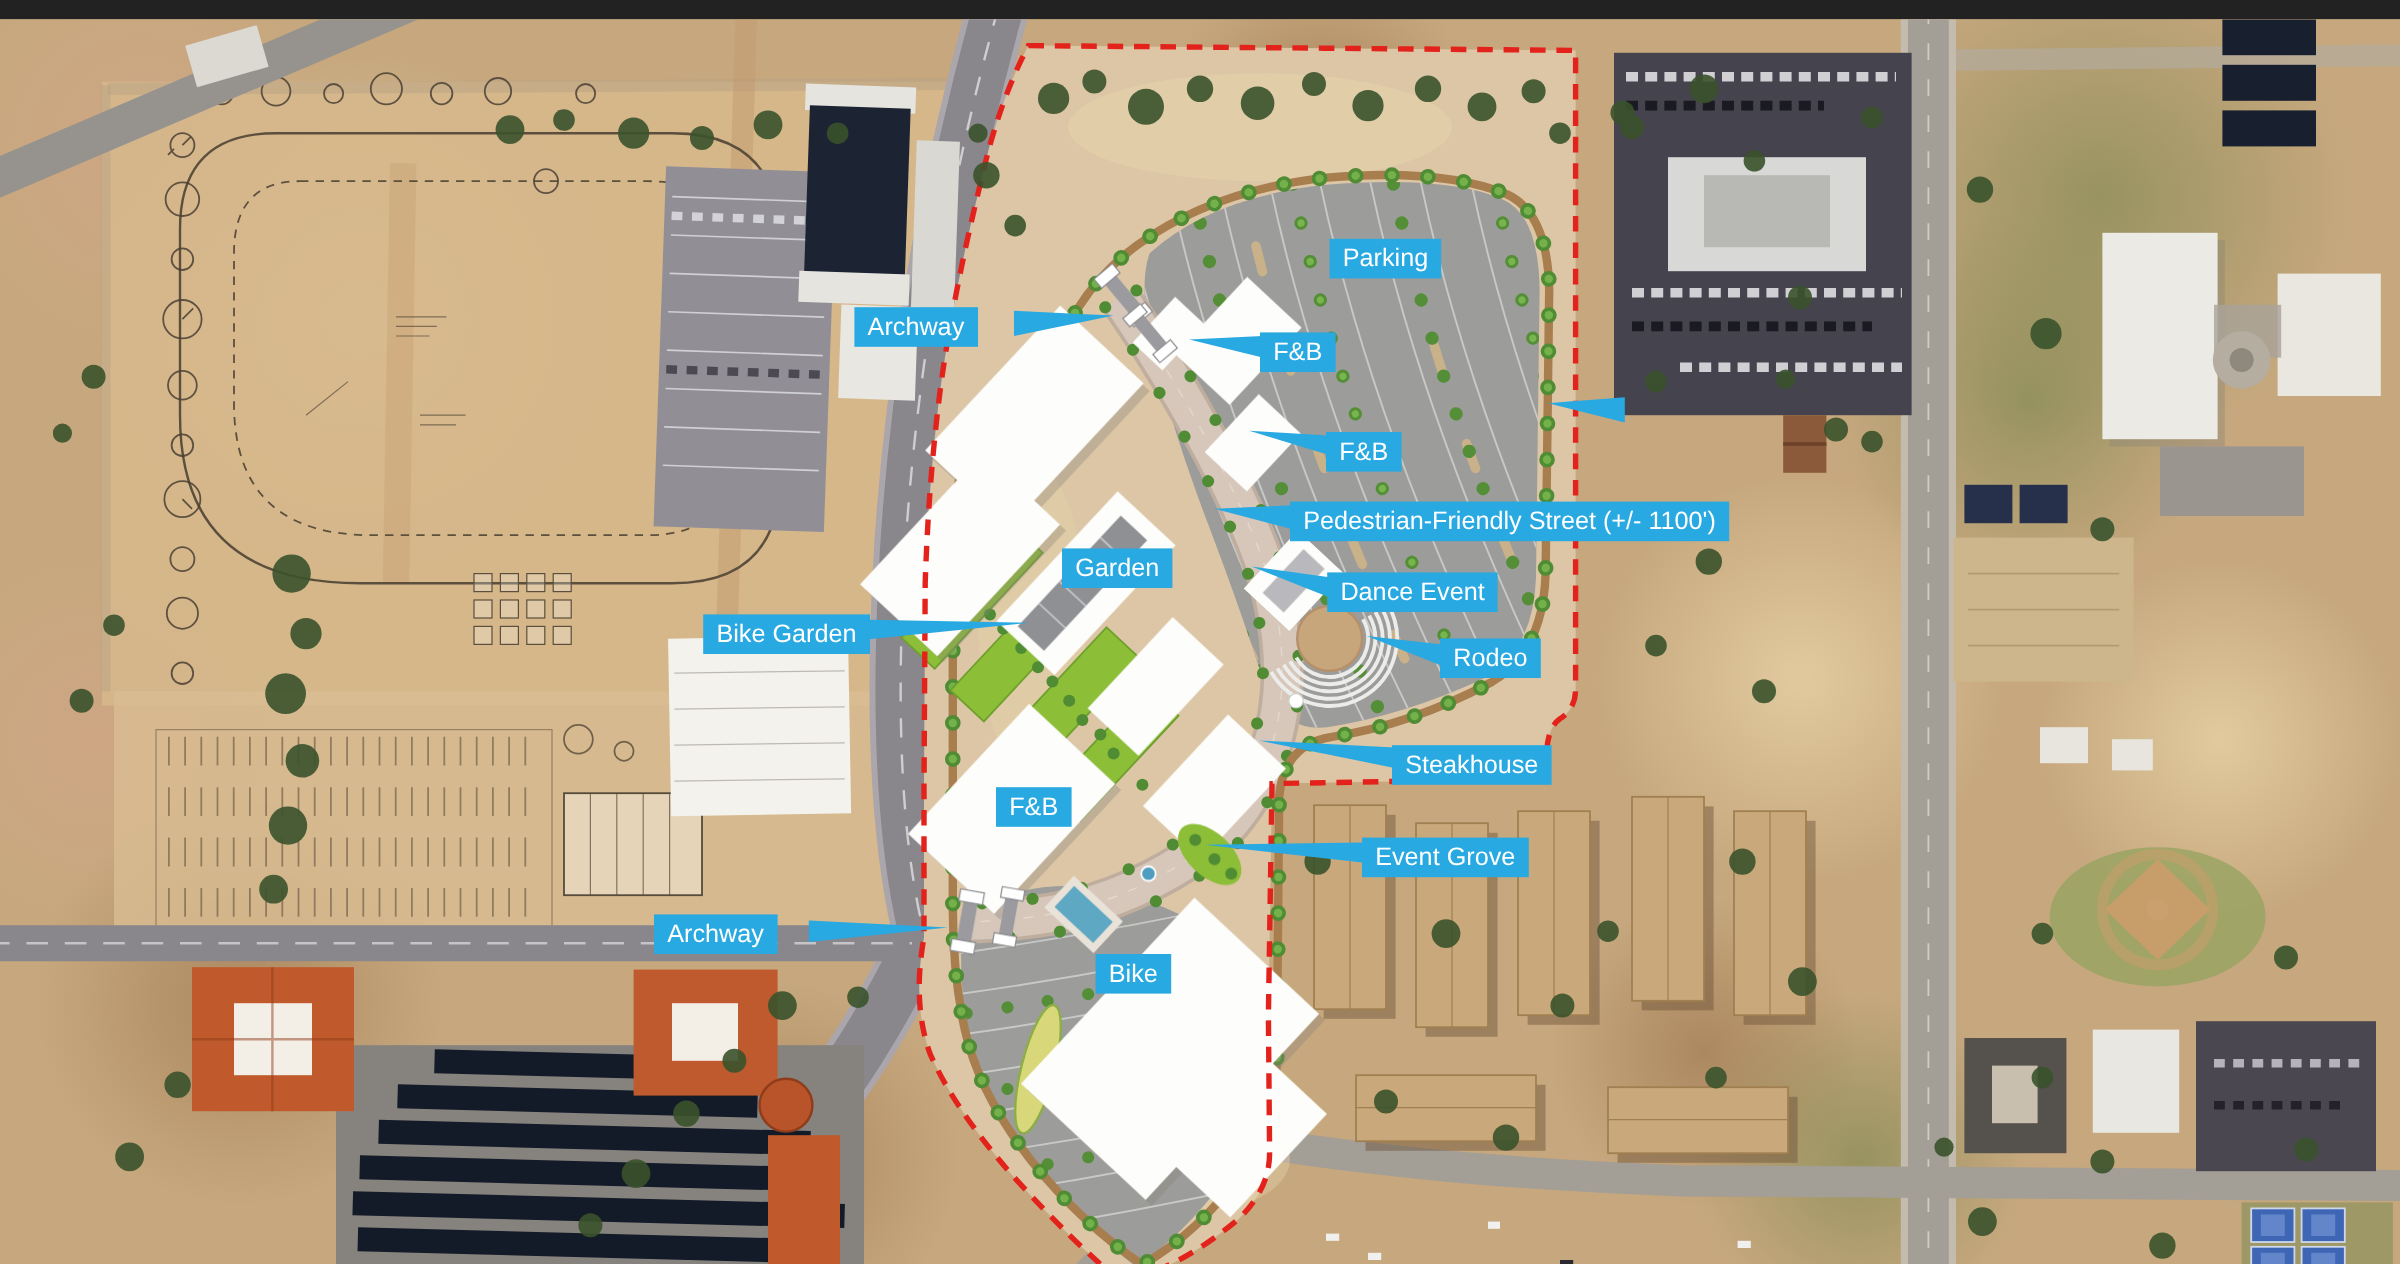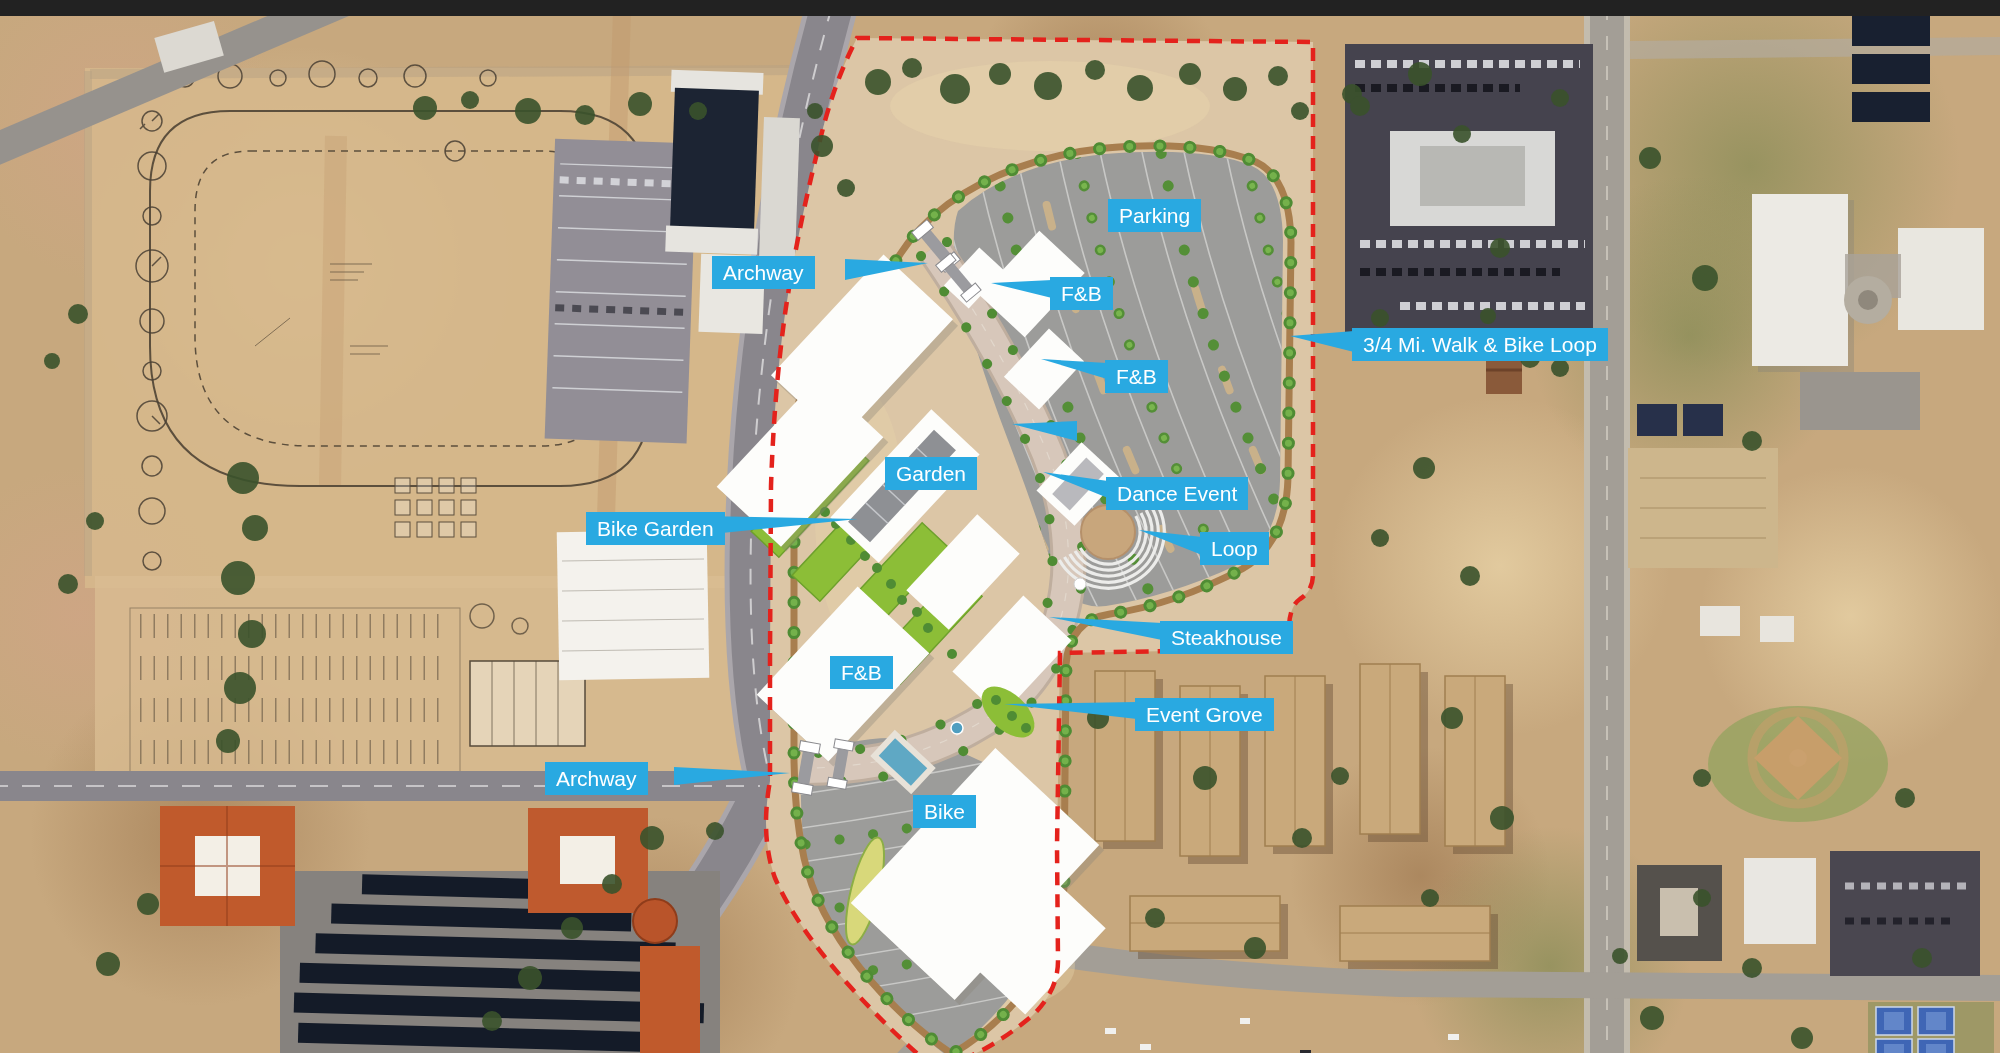--- a/index.html
+++ b/index.html
@@ -583,24 +583,24 @@
     <polygon points="1162,607 1049,601 1162,624"></polygon>
     <polygon points="1137,686 1004,688 1137,703"></polygon>
     <polygon points="674,751 790,757 674,769"></polygon>
   </g>
 </svg>
 
 <div class="map-label" style="left:1108px;top:183px">Parking</div>
 <div class="map-label" style="left:712px;top:240px">Archway</div>
 <div class="map-label" style="left:1050px;top:261px">F&amp;B</div>
 <div class="map-label" style="left:1105px;top:344px">F&amp;B</div>
-<div class="map-label" style="left:1352px;top:312px">3/4 Mi. Walk &amp; Bike Loop</div>
+<div class="map-label" style="left:1075px;top:402px">Pedestrian-Friendly Street (+/- 1100')</div>
 <div class="map-label" style="left:885px;top:441px">Garden</div>
 <div class="map-label" style="left:1106px;top:461px">Dance Event</div>
 <div class="map-label" style="left:586px;top:496px">Bike Garden</div>
-<div class="map-label" style="left:1200px;top:516px">Loop</div>
+<div class="map-label" style="left:1200px;top:516px">Rodeo</div>
 <div class="map-label" style="left:1160px;top:605px">Steakhouse</div>
 <div class="map-label" style="left:830px;top:640px">F&amp;B</div>
 <div class="map-label" style="left:1135px;top:682px">Event Grove</div>
 <div class="map-label" style="left:545px;top:746px">Archway</div>
 <div class="map-label" style="left:913px;top:779px">Bike</div>
 
 </div>
 
 </body></html>

